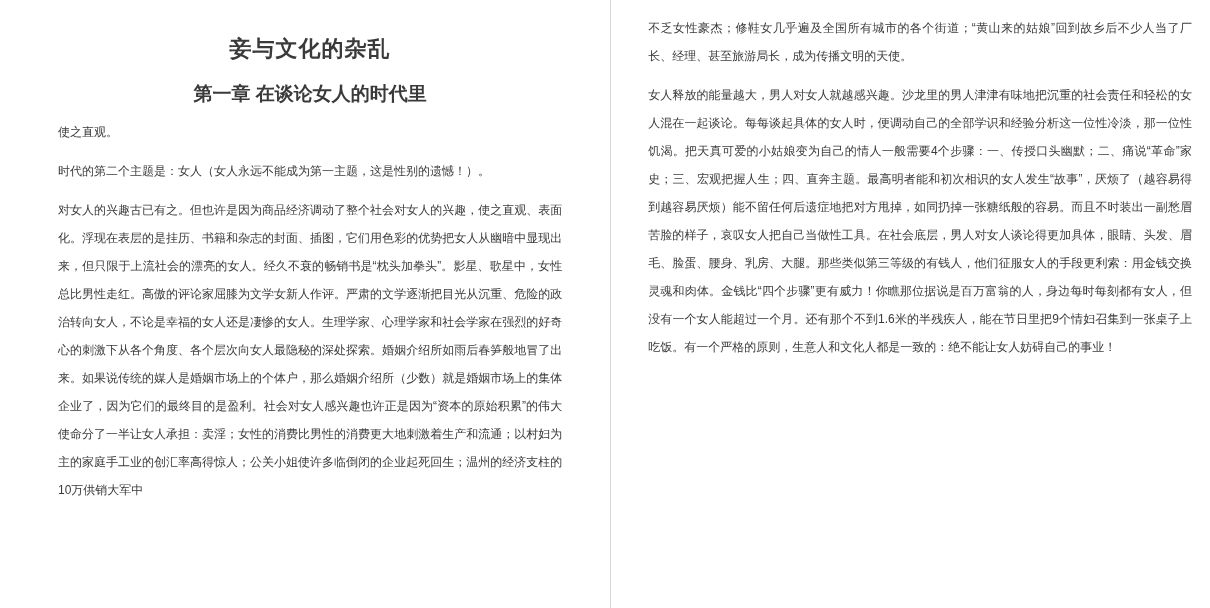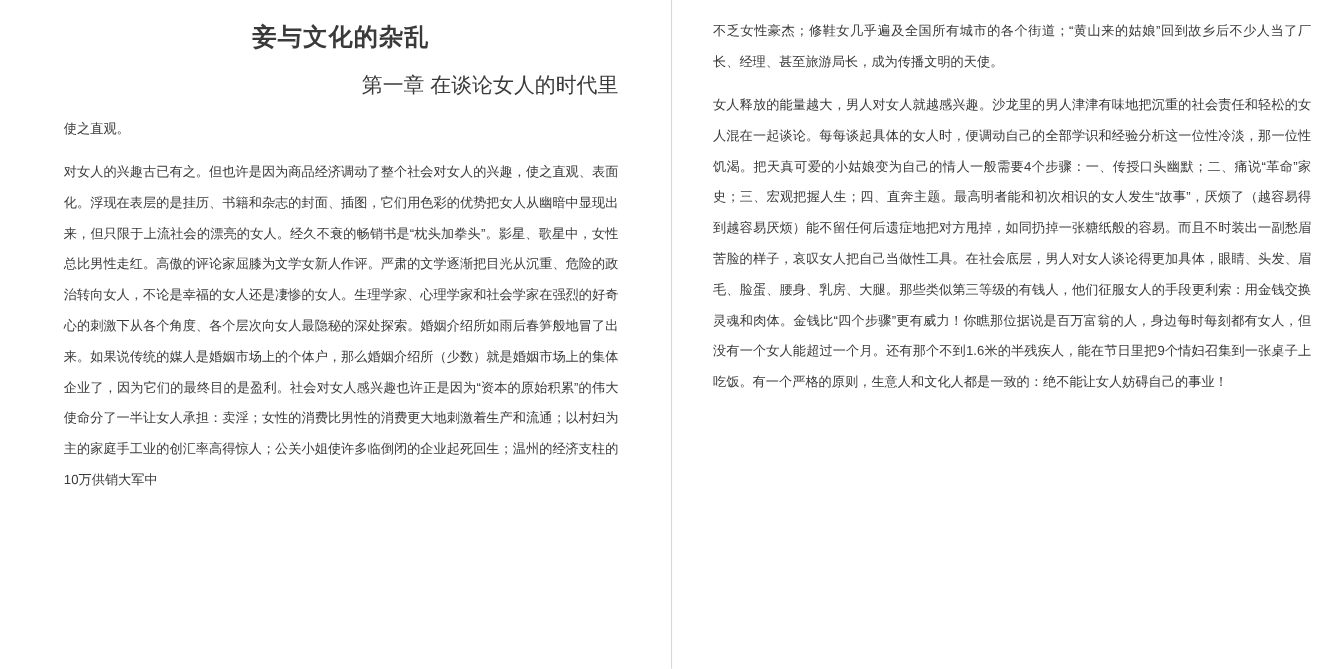--- a/index.html
+++ b/index.html
@@ -16,39 +16,39 @@
     font-family: "Liberation Sans", sans-serif;
     color: #3a3a3a;
     background: #ffffff;
   }
   .col {
     height: 608px;
     overflow: hidden;
   }
   .col-left {
     width: 616px;
-    padding: 10px 48px 0 58px;
+    padding: 25px 48px 0 58px;
     border-right: 1px solid #d8d8d8;
   }
   .col-right {
     width: 604px;
     padding: 6px 18px 0 37px;
   }
   .title {
     font-size: 22px;
     font-weight: bold;
     text-align: center;
     line-height: 32px;
     margin-top: 8px;
     letter-spacing: 1px;
   }
   .chapter {
     font-size: 19px;
-    font-weight: normal;
-    text-align: right;
+    font-weight: bold;
+    text-align: center;
     line-height: 26px;
     margin-top: 16px;
   }
   .para {
     font-size: 12px;
     line-height: 28px;
     text-align: justify;
     margin-top: 11px;
     word-break: break-all;
   }
@@ -57,19 +57,20 @@
   }
 </style>
 </head>
 <body>
 
 <div class="doc">
   <div class="col col-left">
     <h1 class="title">妾与文化的杂乱</h1>
     <h2 class="chapter">第一章 在谈论女人的时代里</h2>
     <p class="para">使之直观。</p>
+    <p class="para">时代的第二个主题是：女人（女人永远不能成为第一主题，这是性别的遗憾！）。</p>
     <p class="para">对女人的兴趣古已有之。但也许是因为商品经济调动了整个社会对女人的兴趣，使之直观、表面化。浮现在表层的是挂历、书籍和杂志的封面、插图，它们用色彩的优势把女人从幽暗中显现出来，但只限于上流社会的漂亮的女人。经久不衰的畅销书是“枕头加拳头”。影星、歌星中，女性总比男性走红。高傲的评论家屈膝为文学女新人作评。严肃的文学逐渐把目光从沉重、危险的政治转向女人，不论是幸福的女人还是凄惨的女人。生理学家、心理学家和社会学家在强烈的好奇心的刺激下从各个角度、各个层次向女人最隐秘的深处探索。婚姻介绍所如雨后春笋般地冒了出来。如果说传统的媒人是婚姻市场上的个体户，那么婚姻介绍所（少数）就是婚姻市场上的集体企业了，因为它们的最终目的是盈利。社会对女人感兴趣也许正是因为“资本的原始积累”的伟大使命分了一半让女人承担：卖淫；女性的消费比男性的消费更大地刺激着生产和流通；以村妇为主的家庭手工业的创汇率高得惊人；公关小姐使许多临倒闭的企业起死回生；温州的经济支柱的10万供销大军中</p>
   </div>
   <div class="col col-right">
     <p class="para">不乏女性豪杰；修鞋女几乎遍及全国所有城市的各个街道；“黄山来的姑娘”回到故乡后不少人当了厂长、经理、甚至旅游局长，成为传播文明的天使。</p>
     <p class="para">女人释放的能量越大，男人对女人就越感兴趣。沙龙里的男人津津有味地把沉重的社会责任和轻松的女人混在一起谈论。每每谈起具体的女人时，便调动自己的全部学识和经验分析这一位性冷淡，那一位性饥渴。把天真可爱的小姑娘变为自己的情人一般需要4个步骤：一、传授口头幽默；二、痛说“革命”家史；三、宏观把握人生；四、直奔主题。最高明者能和初次相识的女人发生“故事”，厌烦了（越容易得到越容易厌烦）能不留任何后遗症地把对方甩掉，如同扔掉一张糖纸般的容易。而且不时装出一副愁眉苦脸的样子，哀叹女人把自己当做性工具。在社会底层，男人对女人谈论得更加具体，眼睛、头发、眉毛、脸蛋、腰身、乳房、大腿。那些类似第三等级的有钱人，他们征服女人的手段更利索：用金钱交换灵魂和肉体。金钱比“四个步骤”更有威力！你瞧那位据说是百万富翁的人，身边每时每刻都有女人，但没有一个女人能超过一个月。还有那个不到1.6米的半残疾人，能在节日里把9个情妇召集到一张桌子上吃饭。有一个严格的原则，生意人和文化人都是一致的：绝不能让女人妨碍自己的事业！</p>
   </div>
 </div>
 
 </body></html>

